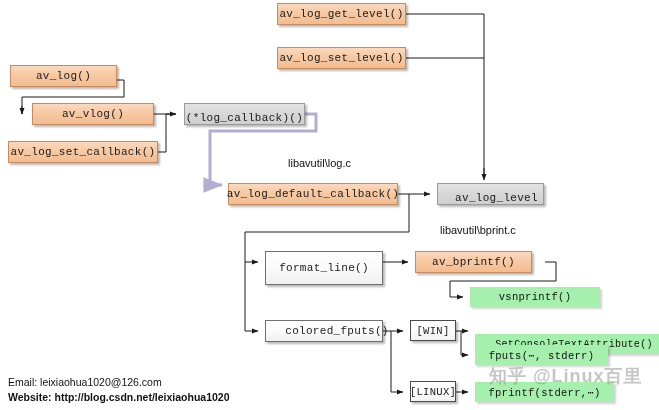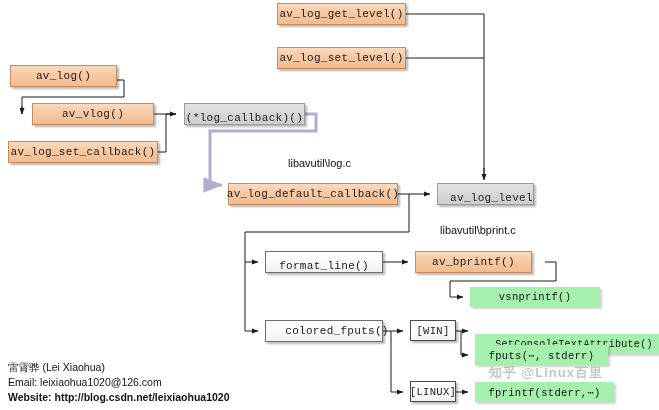--- a/index.html
+++ b/index.html
@@ -82,21 +82,21 @@
     position: absolute;
     font-family: "Liberation Sans", sans-serif;
     font-size: 10.5px;
     line-height: 14px;
     color: #111;
     white-space: nowrap;
   }
   .watermark {
     position: absolute;
     font-family: "Liberation Sans", sans-serif;
-    font-size: 13px;
+    font-size: 18px;
     font-weight: bold;
     color: rgba(150,150,150,0.55);
     white-space: nowrap;
     letter-spacing: 1px;
   }
 </style>
 </head>
 <body>
 
 <div id="canvas">
@@ -167,25 +167,25 @@
   </div>
 
   <div class="node grey" style="left:184px; top:103px; width:121px; height:22px;">
     <span>(*log_callback)()</span>
   </div>
 
   <div class="node orange" style="left:228px; top:183px; width:170px; height:22px;">
     <span>av_log_default_callback()</span>
   </div>
 
-  <div class="node grey" style="left:437px; top:183px; width:97px; height:22px;padding-left:12px;">
+  <div class="node grey" style="left:437px; top:183px; width:107px; height:22px;padding-left:12px;">
     <span>av_log_level</span>
   </div>
 
-  <div class="node white" style="left:265px; top:251px; width:118px; height:22px;align-items:flex-end;">
+  <div class="node white" style="left:265px; top:251px; width:118px; height:34px;">
     <span>format_line()</span>
   </div>
 
   <div class="node orange" style="left:415px; top:251px; width:117px; height:22px;">
     <span>av_bprintf()</span>
   </div>
 
   <div class="node green" style="left:470px; top:287px; width:130px; height:20px;">
     <span>vsnprintf()</span>
   </div>
@@ -211,19 +211,18 @@
   </div>
 
   <div class="node green" style="left:475px; top:382px; width:139px; height:20px;">
     <span>fprintf(stderr,⋯)</span>
   </div>
 
   <div class="seclabel" style="left:268px; top:157px;">libavutil\log.c</div>
 
   <div class="seclabel" style="left:420px; top:224px;">libavutil\bprint.c</div>
 
-  <div class="credit" style="left:8px; top:360px;">雷霄骅 (Lei Xiaohua)</div>
   <div class="credit" style="left:8px; top:375px;">Email:  leixiaohua1020@126.com</div>
   <div class="credit" style="left:8px; top:390px;font-weight:bold;">Website:  http://blog.csdn.net/leixiaohua1020</div>
 
   <div class="watermark" style="left:489px; top:364px;">知乎 @Linux百里</div>
 
 </div>
 
 </body></html>

